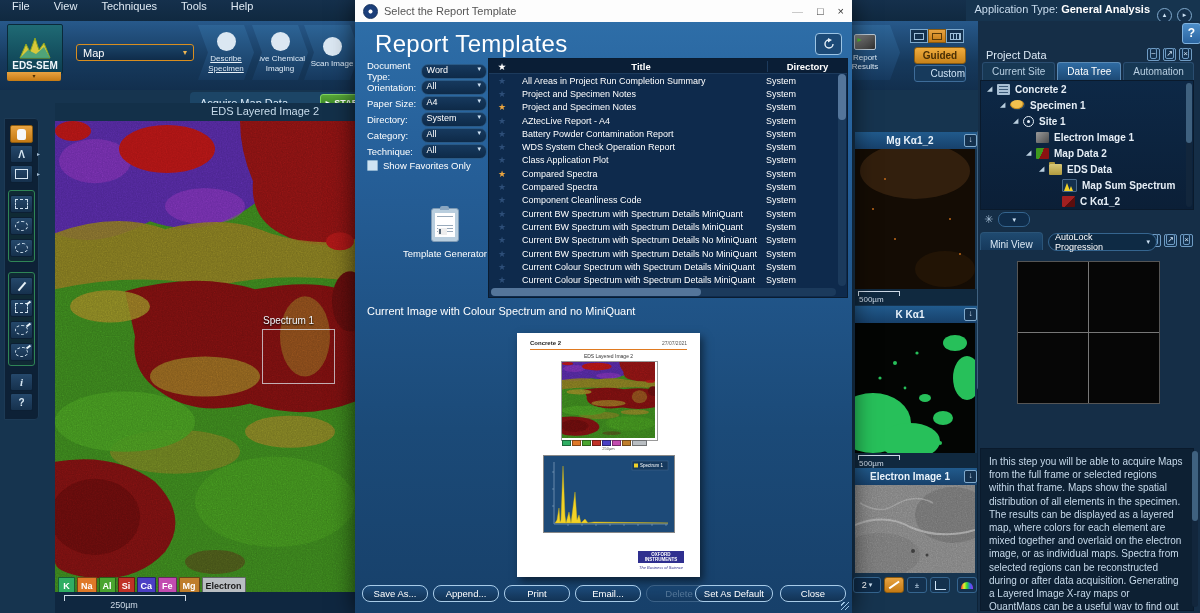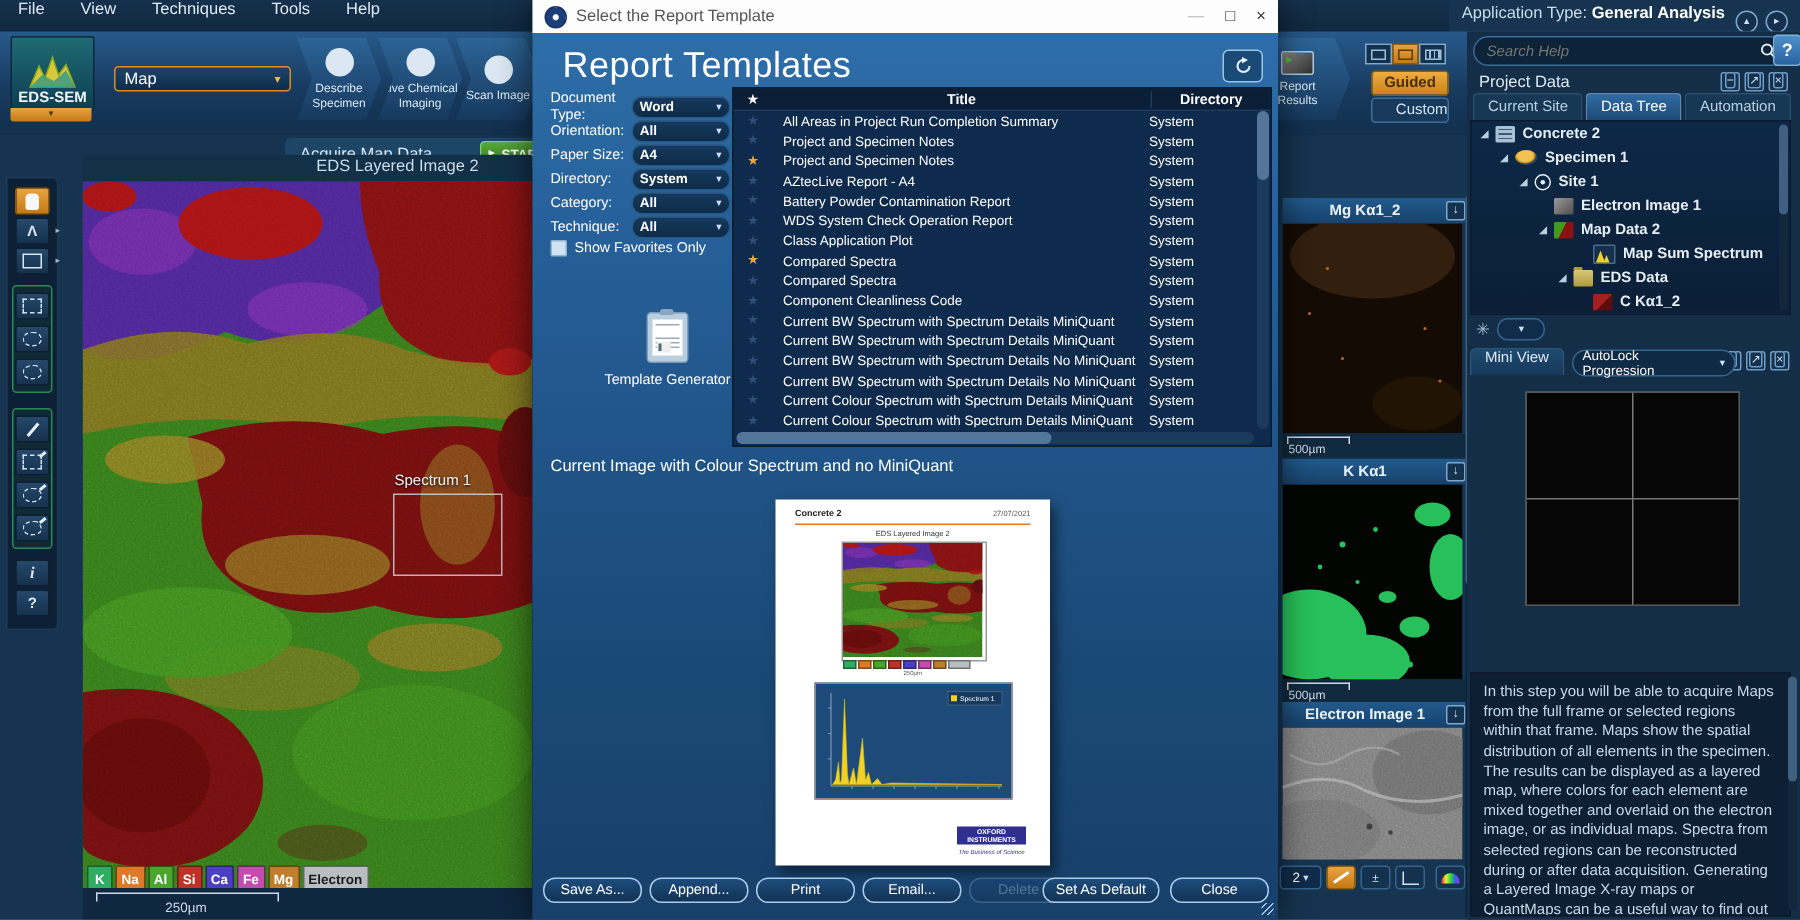--- a/index.html
+++ b/index.html
@@ -125,21 +125,21 @@
   #mtitle{position:absolute;left:0;top:0;width:100%;height:22px;background:#fdfdfd;display:flex;align-items:center;box-sizing:border-box;padding:0 8px;gap:6px}
   #mtitle .txt{font-size:11px;color:#555}
   #mlogo{width:13px;height:13px;border-radius:50%;background:radial-gradient(circle at 50% 50%,#fff 0 18%,#1c3f7a 26% 100%);border:1px solid #16325e}
   #mwin{margin-left:auto;display:flex;gap:14px;font-size:11px;color:#333}
   #mwin .dim{color:#bbb}
   #mhead{position:absolute;left:20px;top:30px;font-size:24px;color:#fff;letter-spacing:.3px}
   #refresh{position:absolute;right:10px;top:33px;width:25px;height:20px;border:1px solid #9cc4e4;border-radius:4px;background:#1c4a77;display:flex;align-items:center;justify-content:center}
   #filters{position:absolute;left:12px;top:63px;width:120px}
   .frow{display:flex;align-items:center;height:16px}
   .frow .fl{width:59px;font-size:9.5px;color:#fff}
-  .fdd{width:60px;height:13px;background:linear-gradient(#16395e,#0e2a48);border:1px solid #2a5a86;border-radius:7px;display:flex;align-items:center;font-size:9px;font-weight:bold;color:#fff;padding:0 5px;gap:3px}
+  .fdd{width:60px;height:13px;background:linear-gradient(#16395e,#0e2a48);border:1px solid #2a5a86;border-radius:7px;display:flex;align-items:flex-start;font-size:9px;font-weight:normal;color:#fff;padding:0 5px;gap:3px}
   .fdd .v{flex:1}
   .cd{font-size:7px;color:#cfe3f5}
   #favrow{position:absolute;left:12px;top:160px;display:flex;align-items:center;gap:5px;font-size:9.5px;color:#fff}
   #favbox{width:9px;height:9px;background:#cfe3f2;border:1px solid #8fb3d0;border-radius:1px}
   #tgen{position:absolute;left:38px;top:208px;width:104px;text-align:center}
   #tgenico{width:26px;height:32px;margin:0 auto;background:#b9cede;border:1px solid #7e9ab4;border-radius:3px;position:relative}
   #tgenico::before{content:"";position:absolute;left:8px;top:-3px;width:9px;height:4px;background:#8aa6c0;border-radius:2px 2px 0 0}
   #tgenico .pg2{position:absolute;left:3px;top:4px;right:3px;bottom:4px;background:#fff}
   #tgenico .pg2 i{position:absolute;left:2px;right:2px;height:1px;background:#9ab}
   #tgenico .bars{position:absolute;left:3px;bottom:2px;width:9px;height:7px;background:linear-gradient(#eee,#eee)}
@@ -172,21 +172,21 @@
   .pchip{height:4px;min-width:5px;padding:0 1px;background:var(--bg);font-size:3px;color:transparent;border:.5px solid rgba(0,0,0,.4)}
   #pgscale{position:absolute;left:44px;top:113px;width:95px;text-align:center;font-size:4px;color:#555}
   #pgspec{position:absolute;left:26px;top:122px;width:130px;height:76px;border:1px solid #888;background:#1d4a78}
   #pglogo{position:absolute;right:16px;top:218px;width:46px;height:12px;background:#2f2f8f;color:#fff;text-align:center;font-size:4.5px;line-height:1.2;padding-top:1px;box-sizing:border-box;font-weight:bold}
   #pgtag{position:absolute;right:16px;top:232px;width:46px;text-align:center;font-size:4px;font-style:italic;color:#2f2f8f}
   #mfooter-l{position:absolute;left:7px;top:585px;display:flex;gap:5px}
   #mfooter-r{position:absolute;right:6px;top:585px;display:flex;gap:7px}
   .mbtn{min-width:48px;height:15px;padding:0 8px;background:linear-gradient(#1d4c7c,#123355);border:1px solid #a8cbe8;border-radius:8px;font-size:9.5px;color:#fff;display:flex;align-items:center;justify-content:center}
   .mbtn.disabled{opacity:.45;border-color:#6a8cac;color:#9ab4cc}
   #grip{position:absolute;right:3px;bottom:3px;width:8px;height:8px;background:repeating-linear-gradient(135deg,transparent 0 2px,#9cc4e4 2px 3px)}
-  .hdr-tab{position:absolute;height:17px;background:linear-gradient(#1f4a70,#16395c);border:1px solid #2a5478;border-bottom:0;border-radius:4px 4px 0 0;font-size:10px;color:#dce9f5;display:flex;align-items:flex-start;padding:0 9px}
+  .hdr-tab{position:absolute;height:17px;background:linear-gradient(#1f4a70,#16395c);border:1px solid #2a5478;border-bottom:0;border-radius:4px 4px 0 0;font-size:10px;color:#dce9f5;display:flex;align-items:flex-end;padding:0 9px}
   #pencil{position:absolute;left:73px;top:428px;width:27px;height:16px;background:linear-gradient(#2f6ba2,#1d4a76);border:1px solid #5a8ab5;border-radius:3px;text-align:center;font-size:9px;line-height:15px;color:#fff}
 </style>
 </head>
 <body>
 
 <svg width="0" height="0" style="position:absolute">
   <defs>
     <filter id="mapnoise" x="0" y="0" width="100%" height="100%">
       <feTurbulence type="fractalNoise" baseFrequency="0.8" numOctaves="2" seed="7"></feTurbulence>
       <feColorMatrix type="saturate" values="0"></feColorMatrix>
@@ -247,21 +247,21 @@
   </svg>
   <span class="brand">EDS-SEM</span>
 </div>
 <div id="logoBar" class="abs"><span>▾</span></div>
 <div id="mapdd" class="abs">
   <span>Map</span>
   <span class="cd">▾</span>
 </div>
 <div>
 
-    <div class="step" data-icon="info" style="left: 198px;">
+    <div class="step" data-icon="info" style="left: 198px; text-decoration: underline;">
       <span class="sico"></span>
       <span class="lbl"><span>Describe</span><br><span>Specimen</span></span>
     </div>
 
     <div class="step" data-icon="chem" style="left: 252px;">
       <span class="sico"></span>
       <span class="lbl"><span>Live Chemical</span><br><span>Imaging</span></span>
     </div>
 
     <div class="step" data-icon="scan" style="left: 304px;">
@@ -431,27 +431,20 @@
     </div>
   <div class="thbtn" style="margin-left:4px">
       <span class="rain"></span>
     </div>
 </div>
 <div id="thscroll" class="abs">
     <div></div>
   </div>
 
 <div id="sidebar" class="abs">
-  <div class="srch">
-    <input placeholder="Search Help" style="">
-    <svg width="12" height="12" viewBox="0 0 12 12">
-        <circle cx="5" cy="5" r="3.4" fill="none" stroke="#dfe9f2" stroke-width="1.3"></circle>
-        <line x1="7.6" y1="7.6" x2="11" y2="11" stroke="#dfe9f2" stroke-width="1.4"></line>
-      </svg>
-  </div>
   <div id="helpbtn">?</div>
 
   <div class="phead" style="top:25px">
     <span>Project Data</span>
     <span class="pctl">
       <span><span>−</span></span>
       <span><span>↗</span></span>
       <span><span>×</span></span>
     </span>
   </div>
@@ -487,30 +480,30 @@
           <span class="ticon" data-icon="electron"></span>
           <span>Electron Image 1</span>
         </div>
 
         <div class="trow" style="--d: 3;">
           <span class="tree-exp show">◢</span>
           <span class="ticon" data-icon="mapdata"></span>
           <span>Map Data 2</span>
         </div>
 
+        <div class="trow" style="--d: 4;">
+          <span class="tree-exp show">◢</span>
+          <span class="ticon" data-icon="folder"></span>
+          <span>EDS Data</span>
+        </div>
+
         <div class="trow" style="--d: 5;">
           <span class="tree-exp">◢</span>
           <span class="ticon" data-icon="spectrum"></span>
           <span>Map Sum Spectrum</span>
-        </div>
-
-        <div class="trow" style="--d: 4;">
-          <span class="tree-exp show">◢</span>
-          <span class="ticon" data-icon="folder"></span>
-          <span>EDS Data</span>
         </div>
 
         <div class="trow" style="--d: 5;">
           <span class="tree-exp">◢</span>
           <span class="ticon" data-icon="redmap"></span>
           <span>C Kα1_2</span>
         </div>
       </div>
     <div id="treescroll">
         <div></div>

